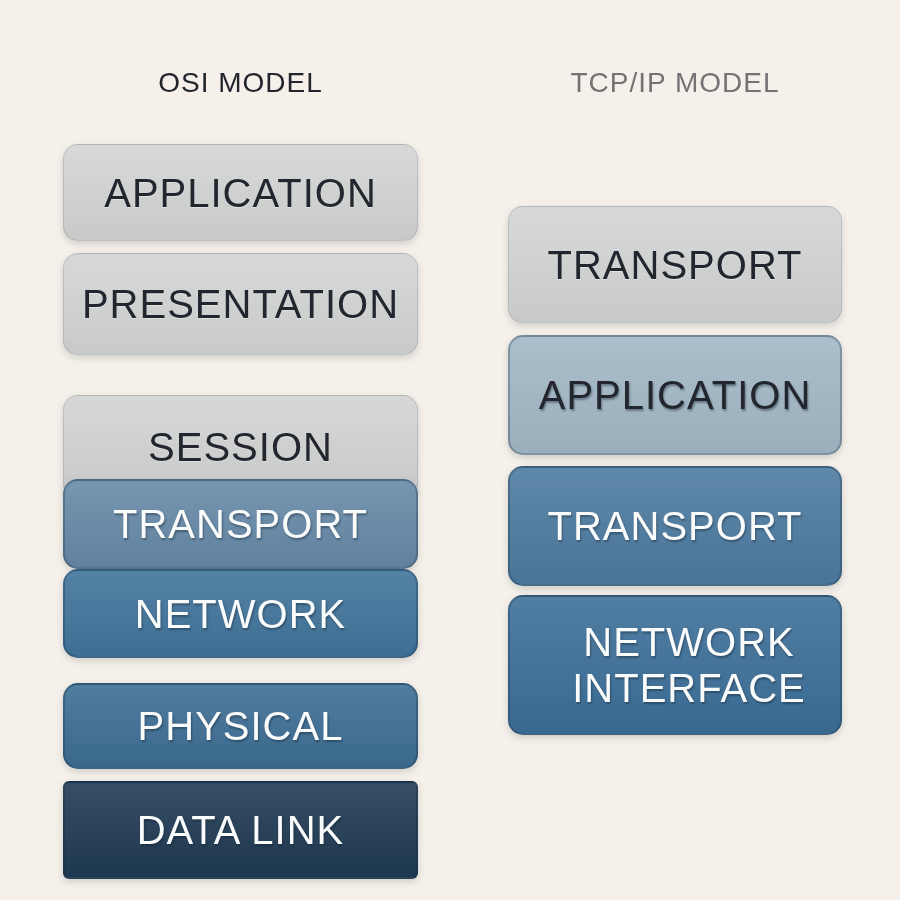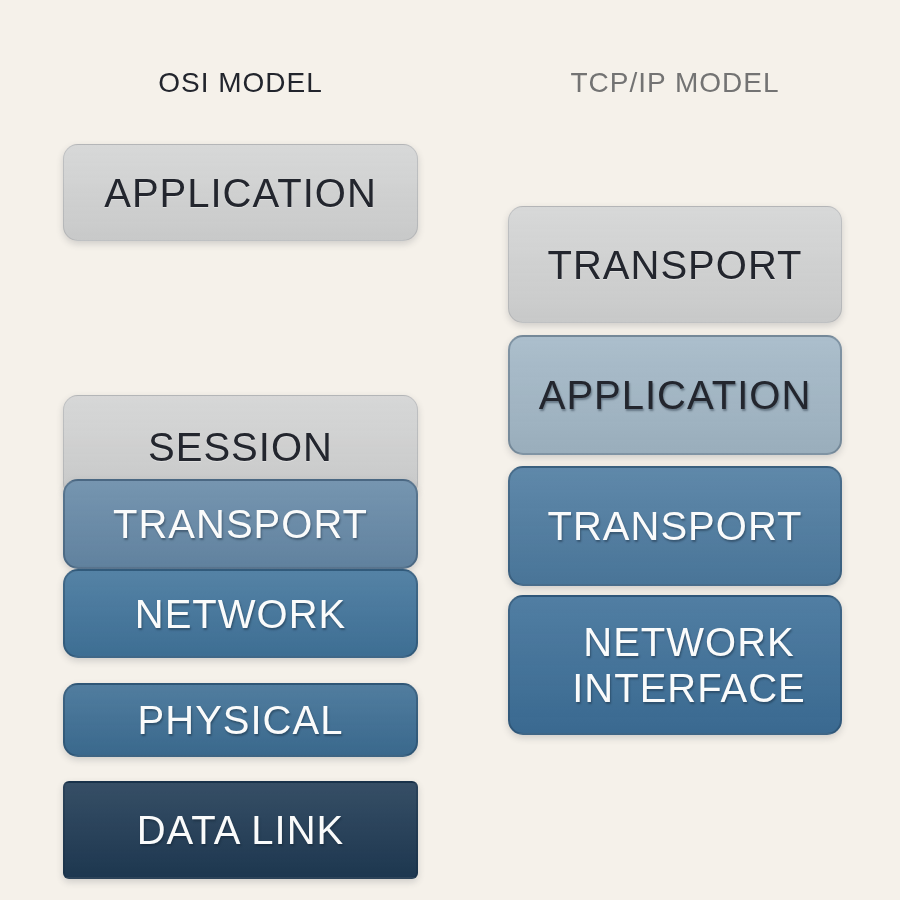--- a/index.html
+++ b/index.html
@@ -55,41 +55,42 @@
     text-shadow: 1px 2px 2px rgba(15,30,45,0.40);
   }
 
   
   .osi   { left: 63px;  width: 355px; }
   .osi-0 { top: 144px; height: 97px; }
   .osi-1 { top: 253px; height: 102px; }
   .osi-2 { top: 367px; height: 103px; }
   .osi-3 { top: 479px; height: 90px; }
   .osi-4 { top: 569px; height: 89px; }
-  .osi-5 { top: 683px; height: 74px; }
+  .osi-5 { top: 683px; height: 86px; }
   .osi-6 { top: 781px; height: 98px; border-radius: 6px; }
 
   
   .tcp   { left: 508px; width: 334px; }
   .tcp-0 { top: 206px; height: 117px; }
   .tcp-1 { top: 335px; height: 120px; }
   .tcp-2 { top: 466px; height: 120px; }
   .tcp-3 { top: 595px; height: 140px; }
 </style>
 </head>
 <body>
 
 <div class="canvas" style="background: rgb(245, 241, 234);">
 
   <div class="col-title left" style="color: rgb(34, 37, 45);">OSI MODEL</div>
 
   <div class="col-title right" style="color: #737373;">TCP/IP MODEL</div>
 
   <div class="layer light osi osi-0" style="background-color: rgb(211, 212, 212); color: rgb(35, 38, 46);">APPLICATION</div>
 
+  <div class="layer light osi osi-1" style="background-color: rgb(211, 212, 212); color: rgb(35, 38, 46);">PRESENTATION</div>
 
   <div class="layer light osi osi-2" style="background-color: rgb(210, 211, 211); color: rgb(35, 38, 46); margin-top: 28px;">SESSION</div>
 
   <div class="layer dark osi osi-3" style="background-color: rgb(102, 137, 167); color: rgb(250, 251, 251);">TRANSPORT</div>
 
   <div class="layer dark osi osi-4" style="background-color: rgb(65, 116, 155); color: rgb(250, 251, 251);">NETWORK</div>
 
   <div class="layer dark osi osi-5" style="background-color: rgb(61, 110, 148); color: rgb(250, 251, 251);">PHYSICAL</div>
 
   <div class="layer dark osi osi-6" style="background-color: rgb(31, 58, 84); color: rgb(250, 251, 251);">DATA LINK</div>

